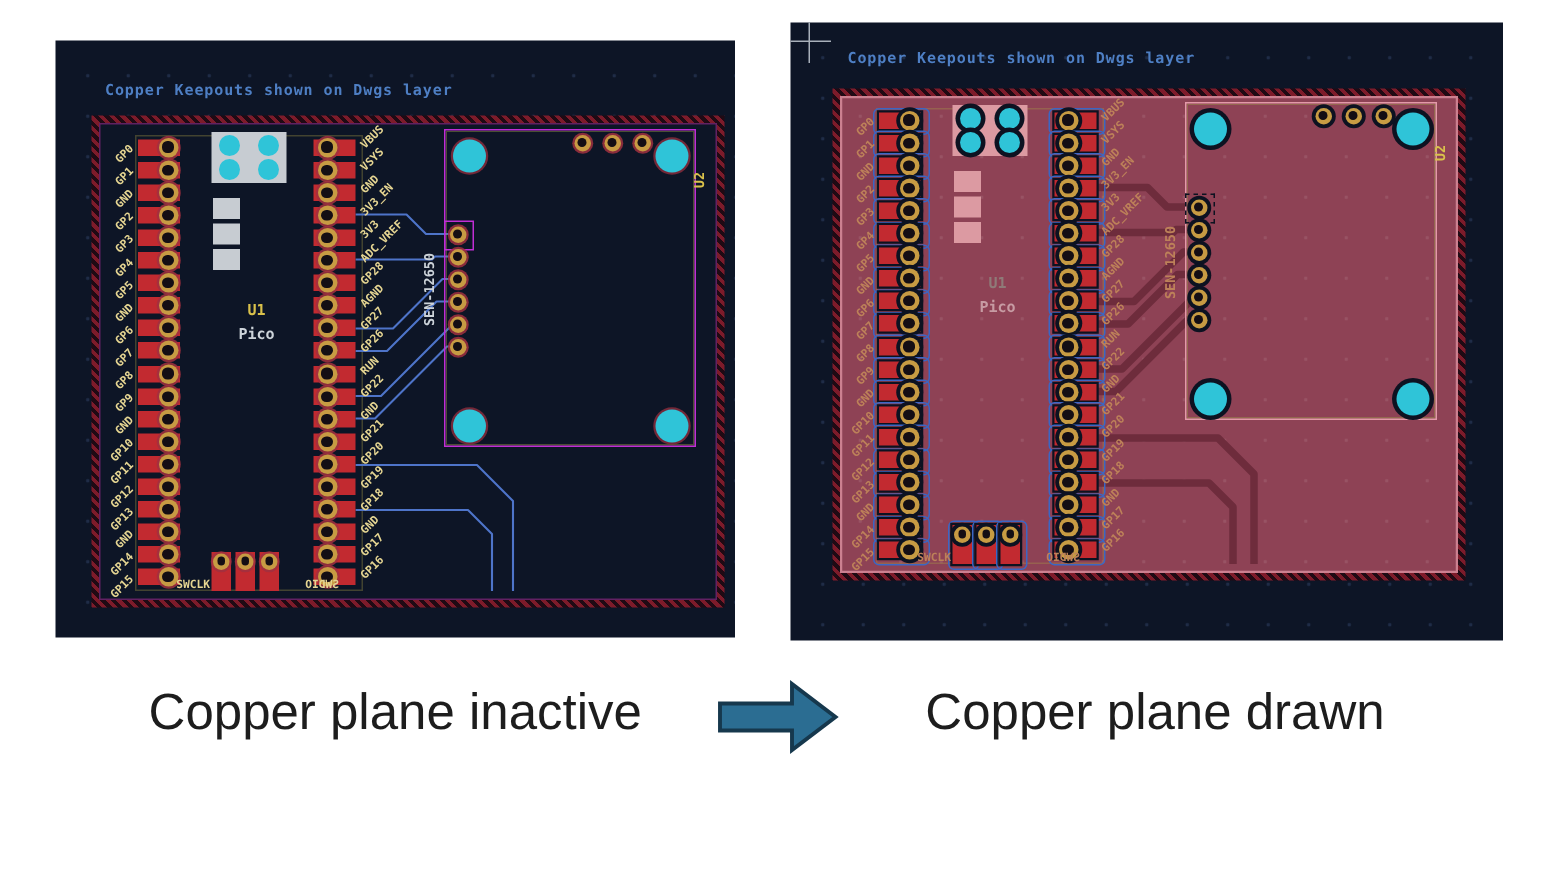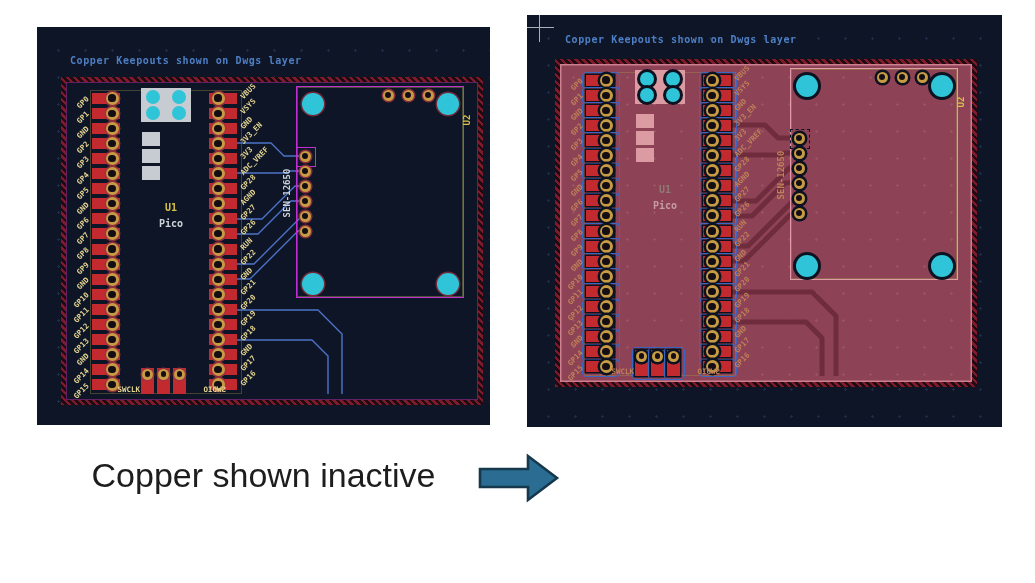--- a/index.html
+++ b/index.html
@@ -642,22 +642,23 @@
           <div style="position: absolute; left: 2.53px; top: 2.53px; width: 5.94px; height: 5.94px; border-radius: 50%; background: rgb(20, 14, 20);"></div>
         </div>
         <div style="position: absolute; left: 233.5px; top: 143.5px; width: 11px; height: 11px; border-radius: 50%; background: rgb(199, 155, 67); box-sizing: border-box; box-shadow: rgb(13, 18, 33) 0px 0px 0px 2.5px;">
           <div style="position: absolute; left: 2.53px; top: 2.53px; width: 5.94px; height: 5.94px; border-radius: 50%; background: rgb(20, 14, 20);"></div>
         </div>
         <div style="position: absolute; left: 181px; top: 106px; width: 80px; text-align: center; font-size: 9px; font-weight: bold; color: rgb(189, 129, 89); transform: rotate(-90deg);">SEN-12650</div>
         <div style="position: absolute; left: 388px; top: 33px; width: 26px; text-align: center; font-size: 9px; font-weight: bold; color: rgb(217, 193, 75); transform: rotate(-90deg);">U2</div>
       </div>
   </div>
 
-  <div class="caption" id="caption-left">Copper shown inactive</div>
+  <div class="caption" id="caption-left">Copper plane inactive</div>
 
   <div id="arrow-wrap">
     <svg width="82" height="54" viewBox="0 0 82 54">
       <polygon id="arrow-shape" points="2,17 50,17 50,4 79,26 50,48 50,35 2,35" fill="#2b6d92" stroke="#16384d" stroke-width="2.6"></polygon>
     </svg>
   </div>
 
+  <div class="caption" id="caption-right">Copper plane drawn</div>
 
 </div>
 
 </body></html>

